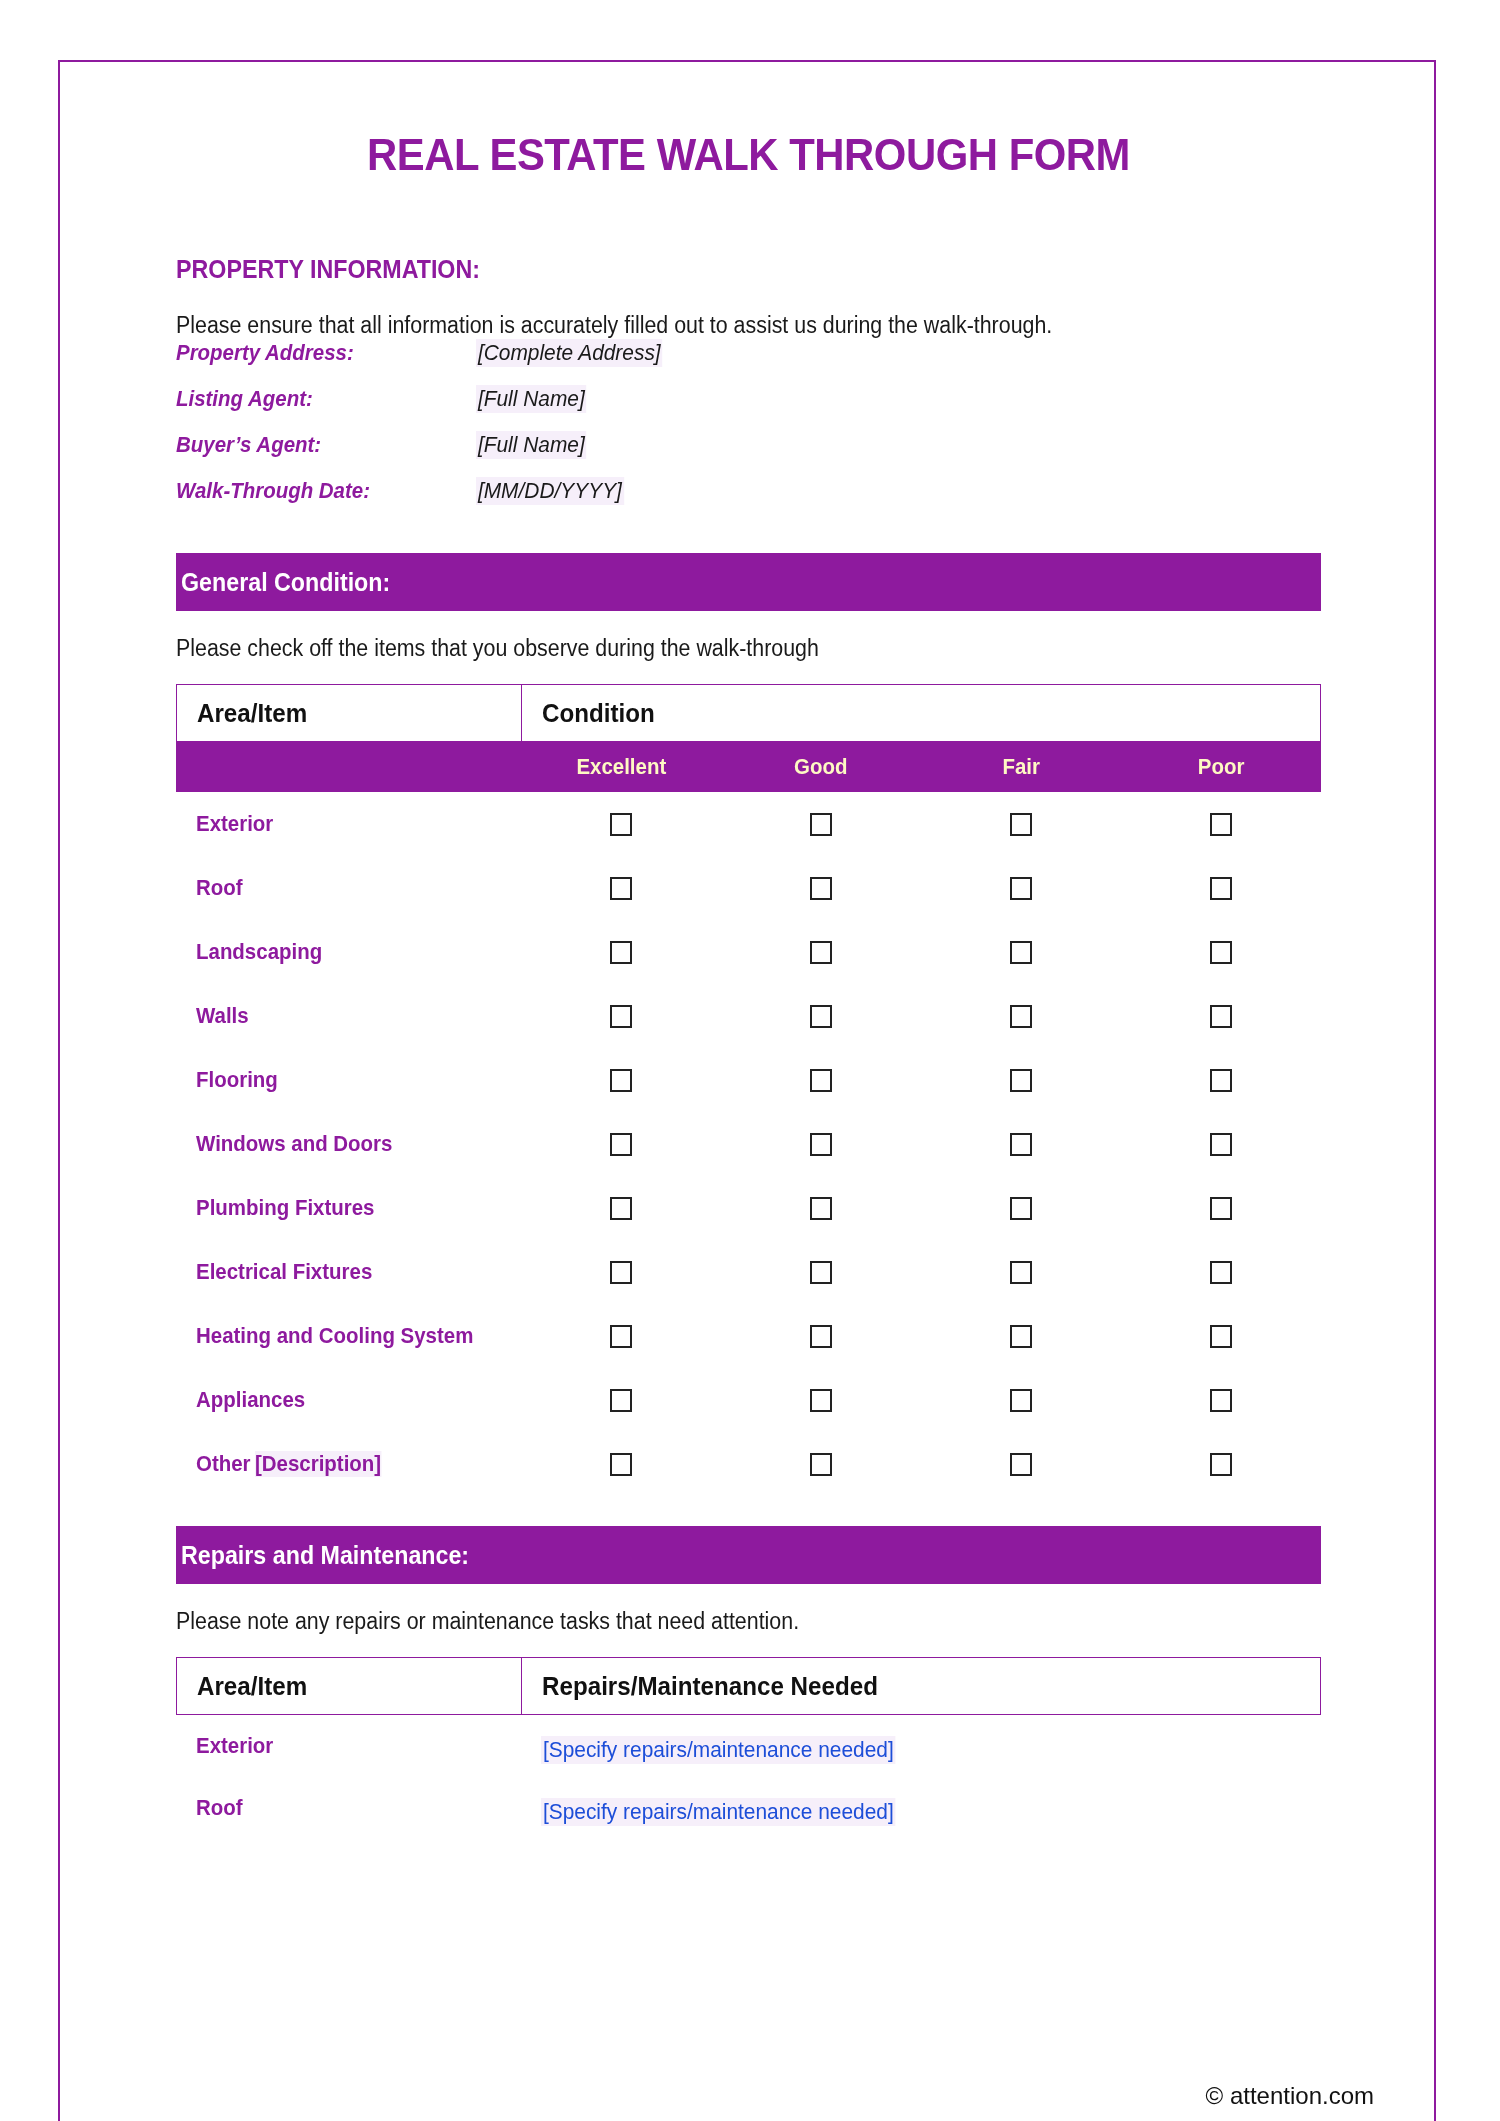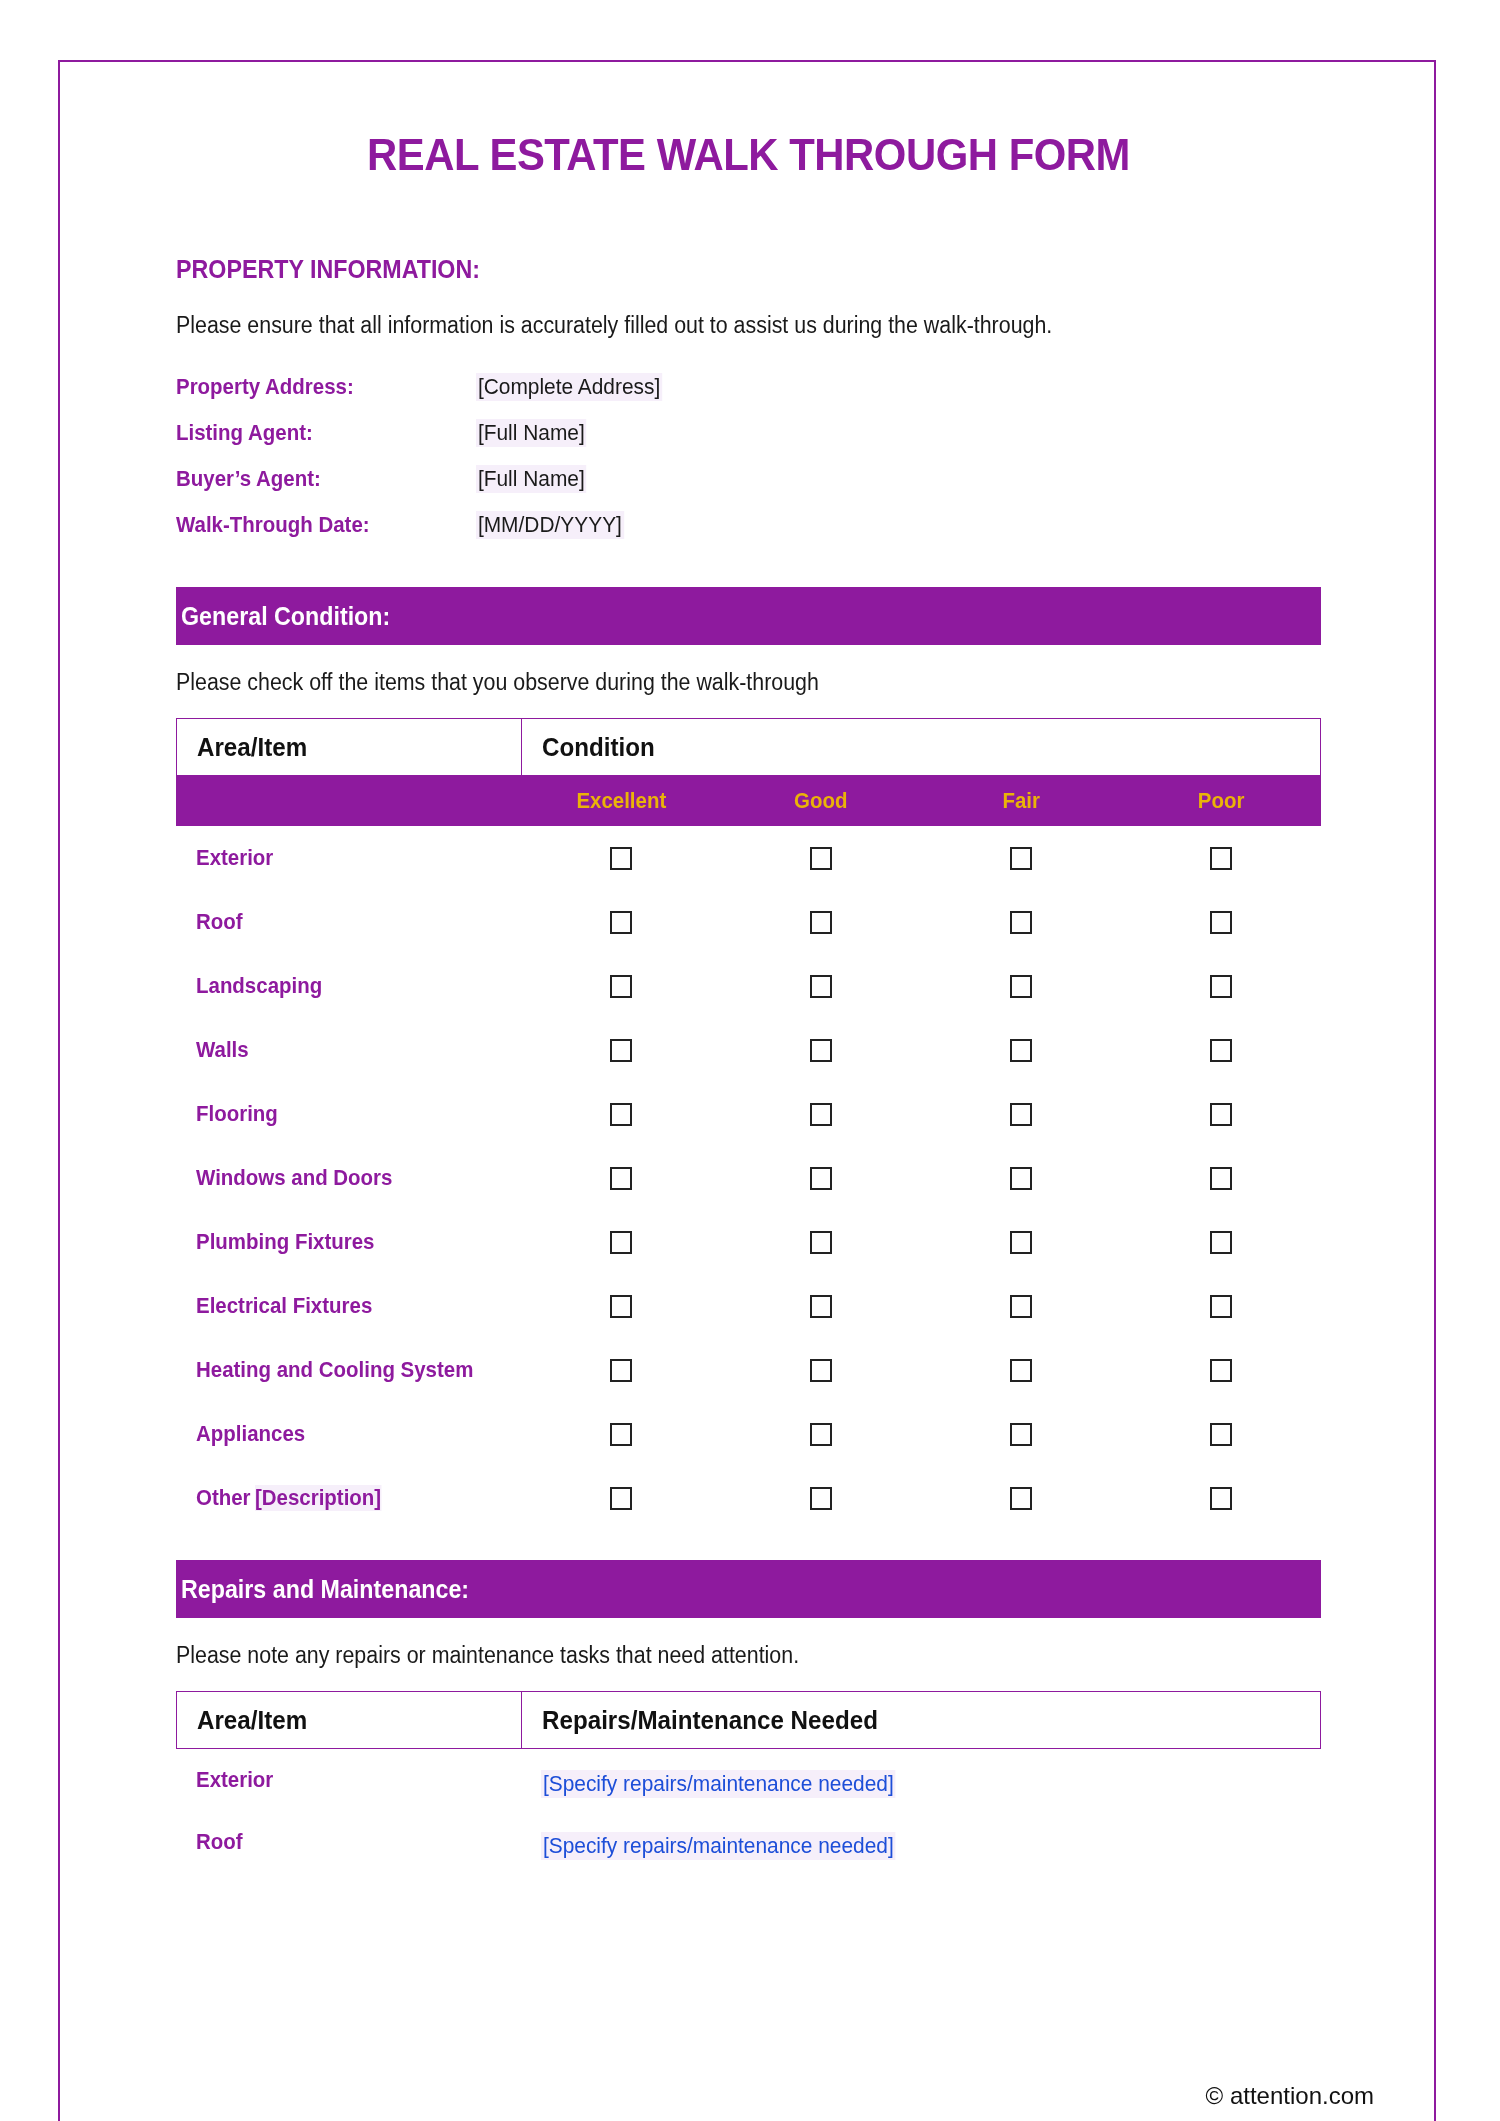--- a/index.html
+++ b/index.html
@@ -59,21 +59,21 @@
     color: #1a1a1a;
     font-size: 23px;
     transform: scaleX(0.93);
     transform-origin: left top;
     margin-top: 28px;
     white-space: nowrap;
   }
 
   
   .fields {
-    margin-top: 34px;
+    font-style: italic;
   }
   .field-row {
     display: flex;
     align-items: baseline;
     height: 46px;
   }
   .field-label {
     width: 300px;
     flex: 0 0 300px;
     color: #8E1A9E;
@@ -159,21 +159,21 @@
     height: 50px;
     align-items: center;
   }
   .rating-head .spacer {
     width: 345px;
     flex: 0 0 345px;
   }
   .rating-head .rh {
     flex: 1 1 0;
     text-align: center;
-    color: #eab308;
+    color: #fef9c3;
     font-weight: bold;
     font-size: 22px;
   }
   .rating-head .rh span {
     display: inline-block;
     transform: scaleX(0.93);
   }
 
   .cond-row {
     display: flex;

